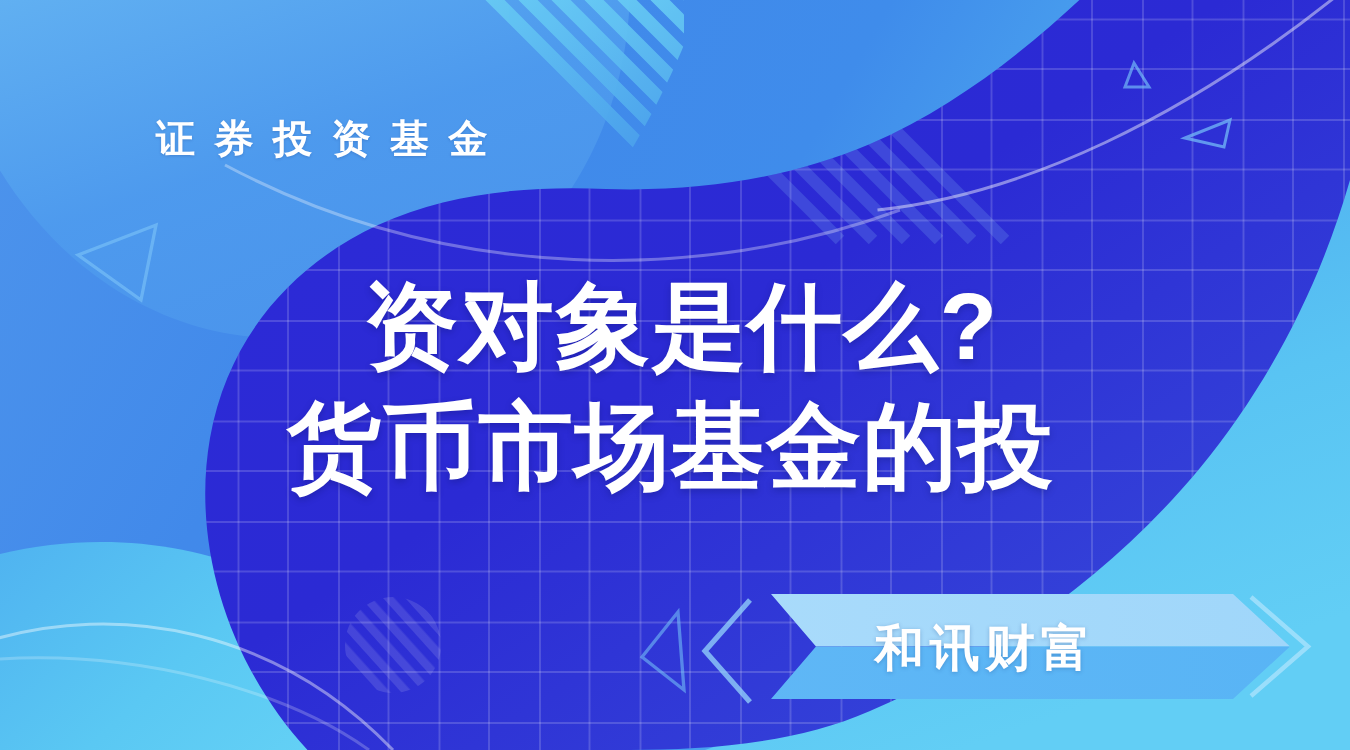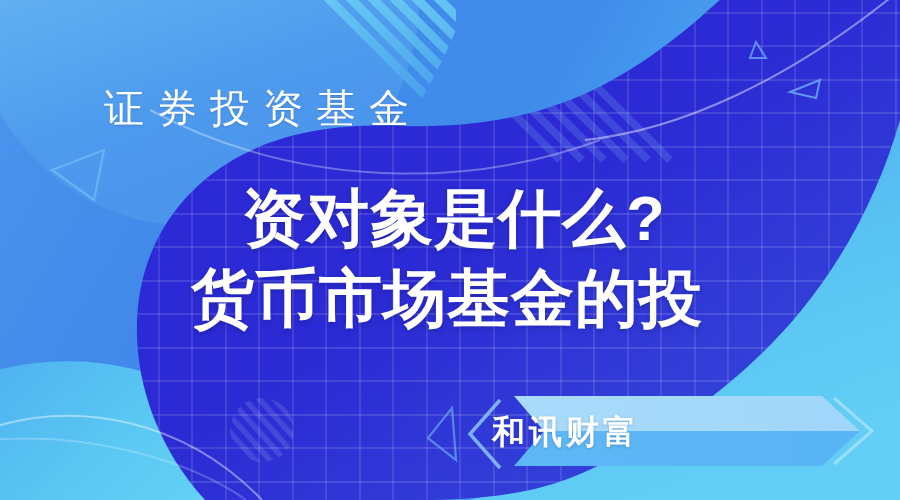--- a/index.html
+++ b/index.html
@@ -25,24 +25,24 @@
        #4189ea 28%,
        #3f8ceb 50%,
        #53b4f1 78%,
        #5ec9f4 100%);
   }
 
   
   .subtitle {
     position: absolute;
     left: 104px;
-    top: 86px;
-    font-size: 40px;
+    top: 70px;
+    font-size: 26px;
     line-height: 44px;
-    font-weight: 400;
+    font-weight: 700;
     color: #ffffff;
     letter-spacing: 13px;
     white-space: nowrap;
     text-shadow: 0 1px 2px rgba(10,20,90,0.18);
   }
 
   .headline {
     position: absolute;
     left: 0;
     top: 178px;
@@ -66,20 +66,21 @@
     top: 394px;
     width: 408px;
     height: 74px;
   }
   .badge-text {
     position: absolute;
     left: 0; top: 0;
     width: 330px;
     height: 74px;
     line-height: 76px;
+    text-align: center;
     color: #ffffff;
     font-size: 33px;
     font-weight: bold;
     letter-spacing: 4px;
     text-shadow: 0 1px 3px rgba(20,60,130,0.28);
     z-index: 5;
   }
 </style>
 </head>
 <body>

